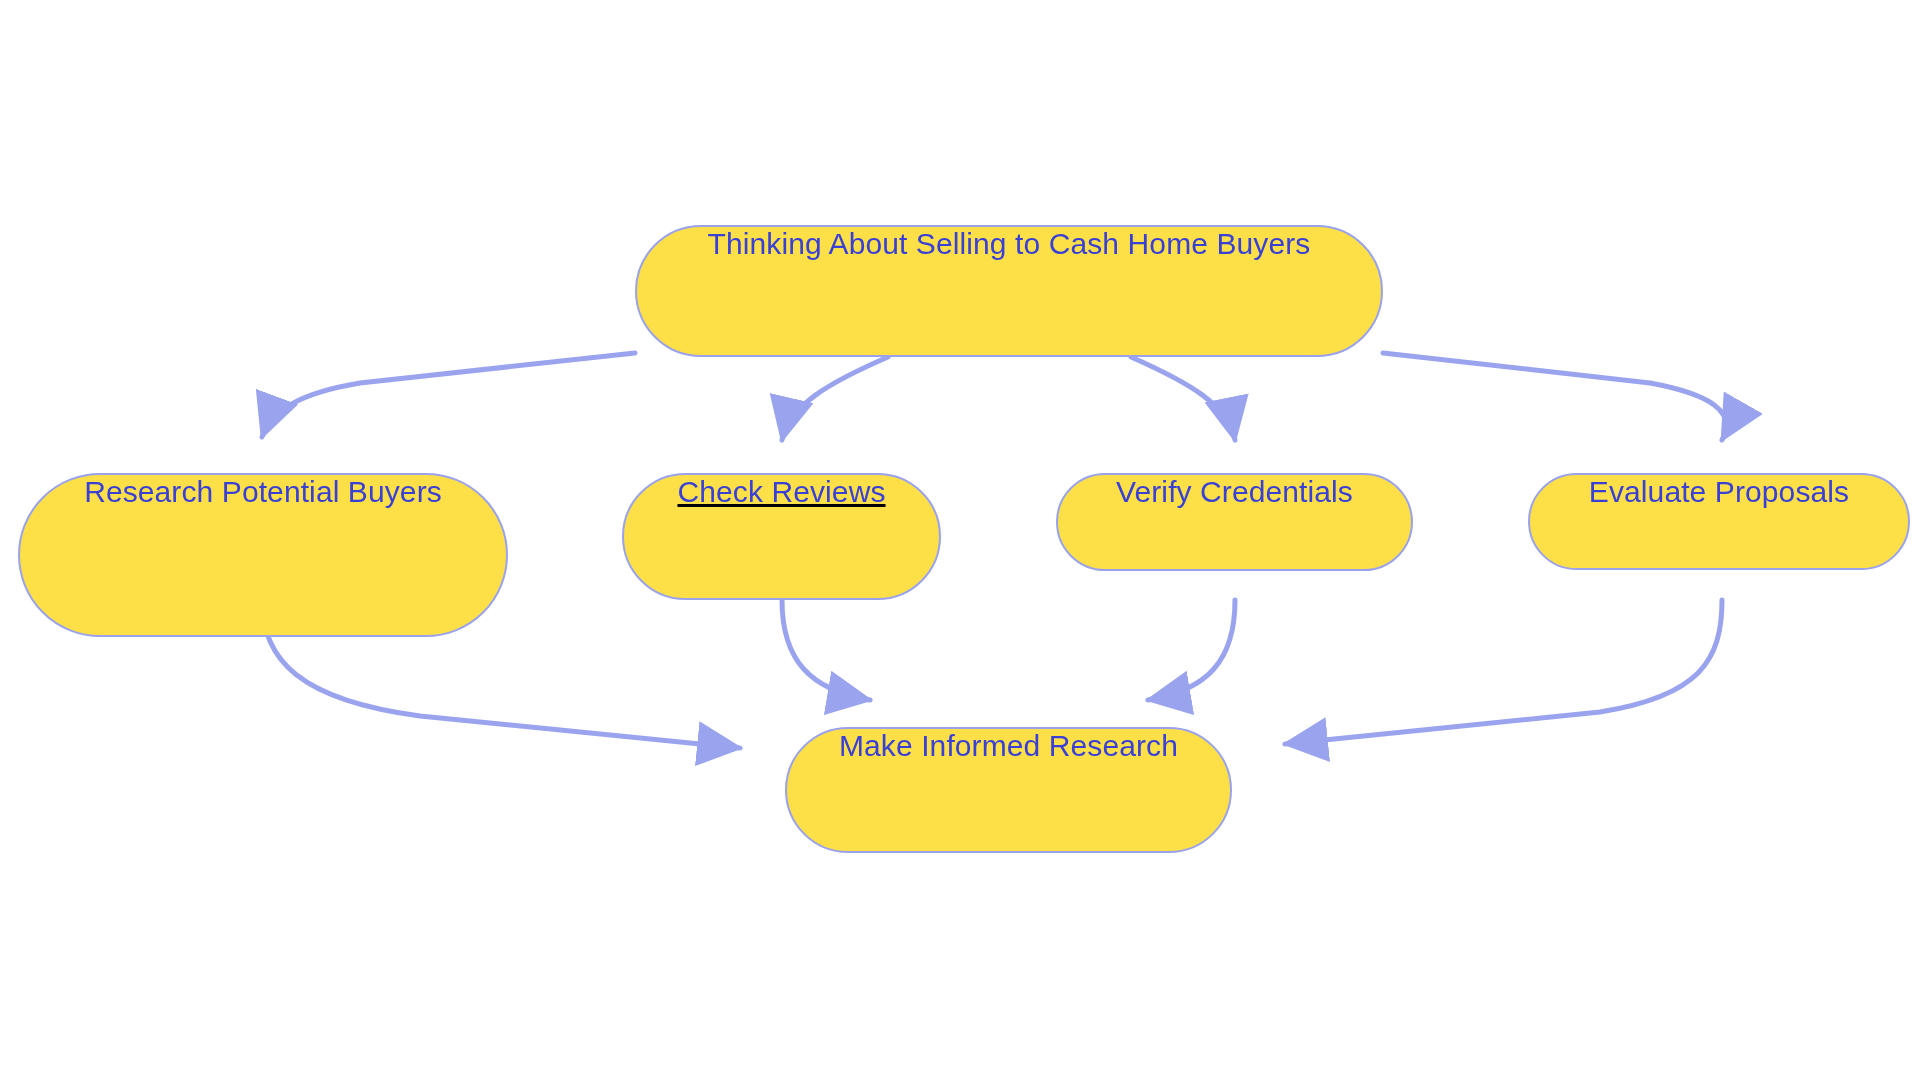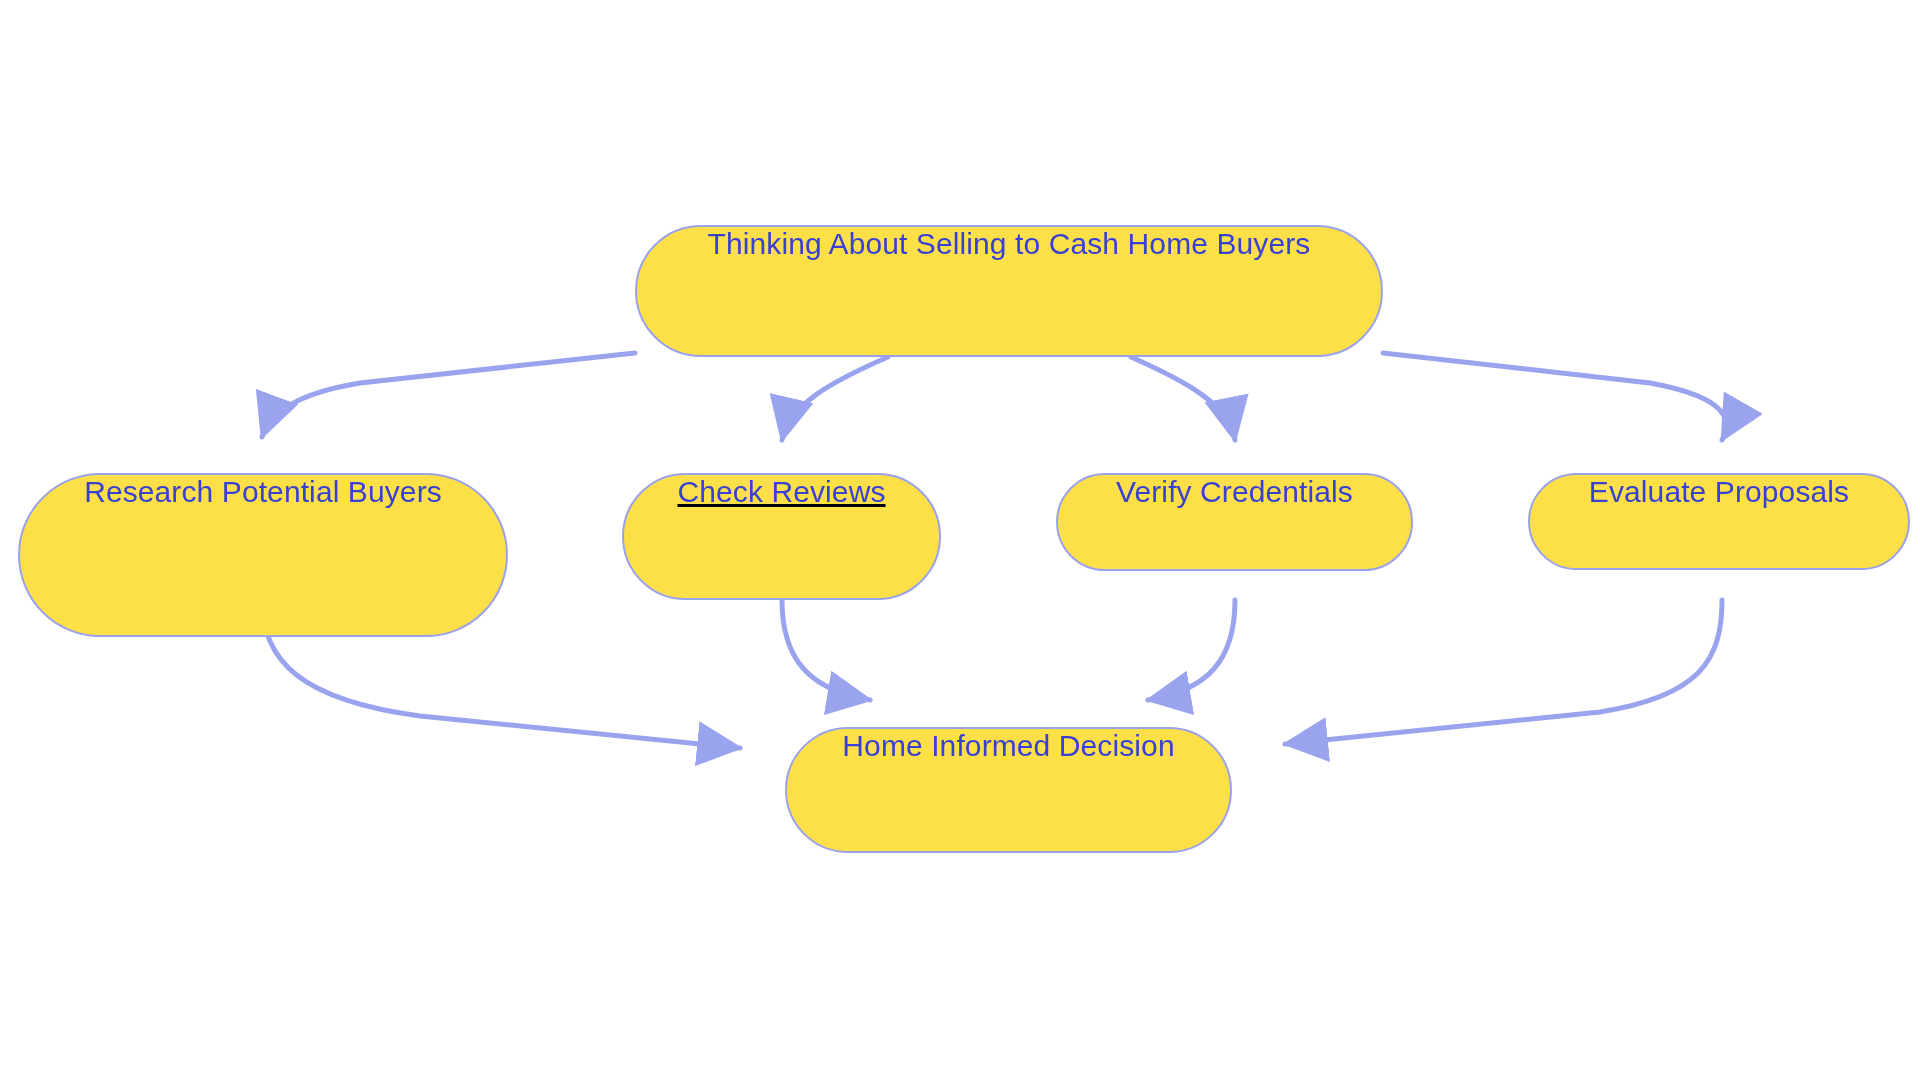--- a/index.html
+++ b/index.html
@@ -98,16 +98,16 @@
 
   <div class="node" id="node-credentials">
     <span class="node-label">Verify Credentials</span>
   </div>
 
   <div class="node" id="node-proposals">
     <span class="node-label">Evaluate Proposals</span>
   </div>
 
   <div class="node" id="node-decision">
-    <span class="node-label">Home Informed Decision</span>
+    <span class="node-label">Make Informed Research</span>
   </div>
 
 </div>
 
 </body></html>

